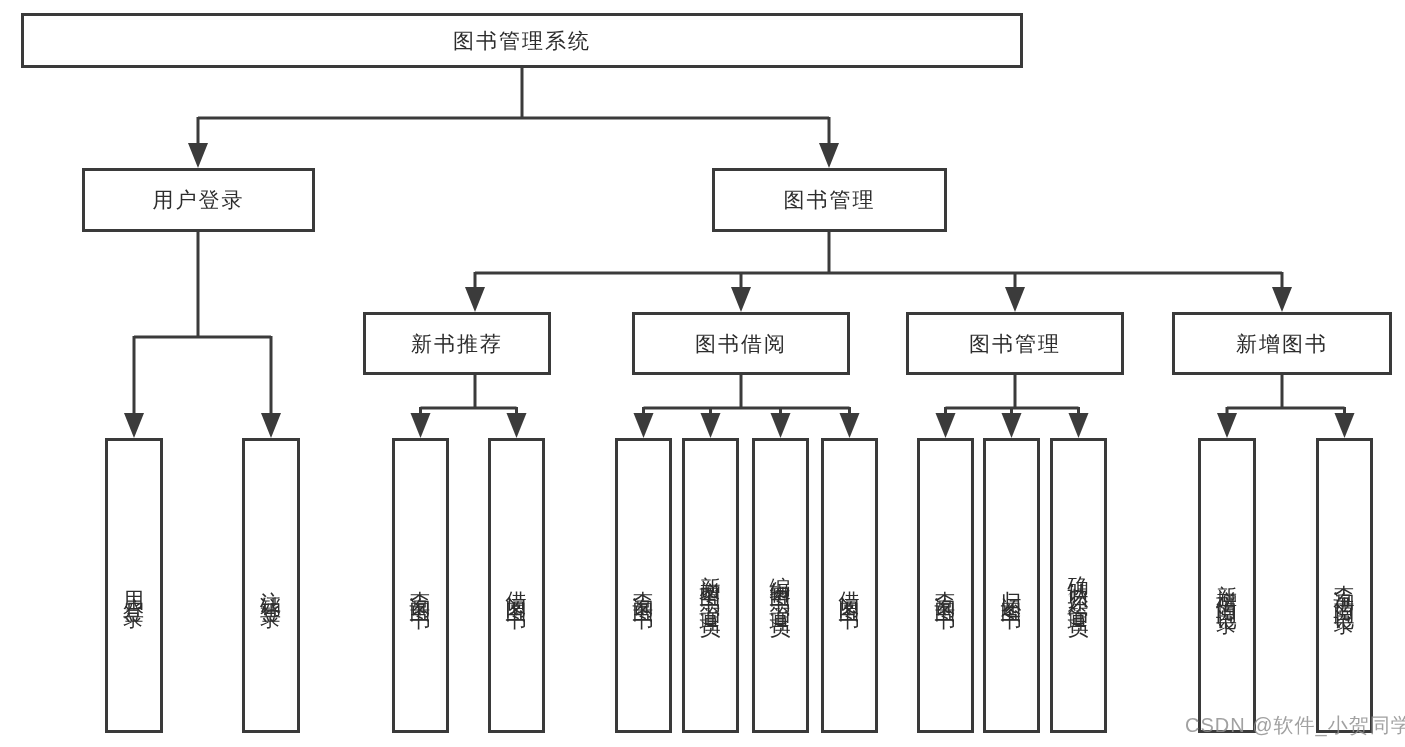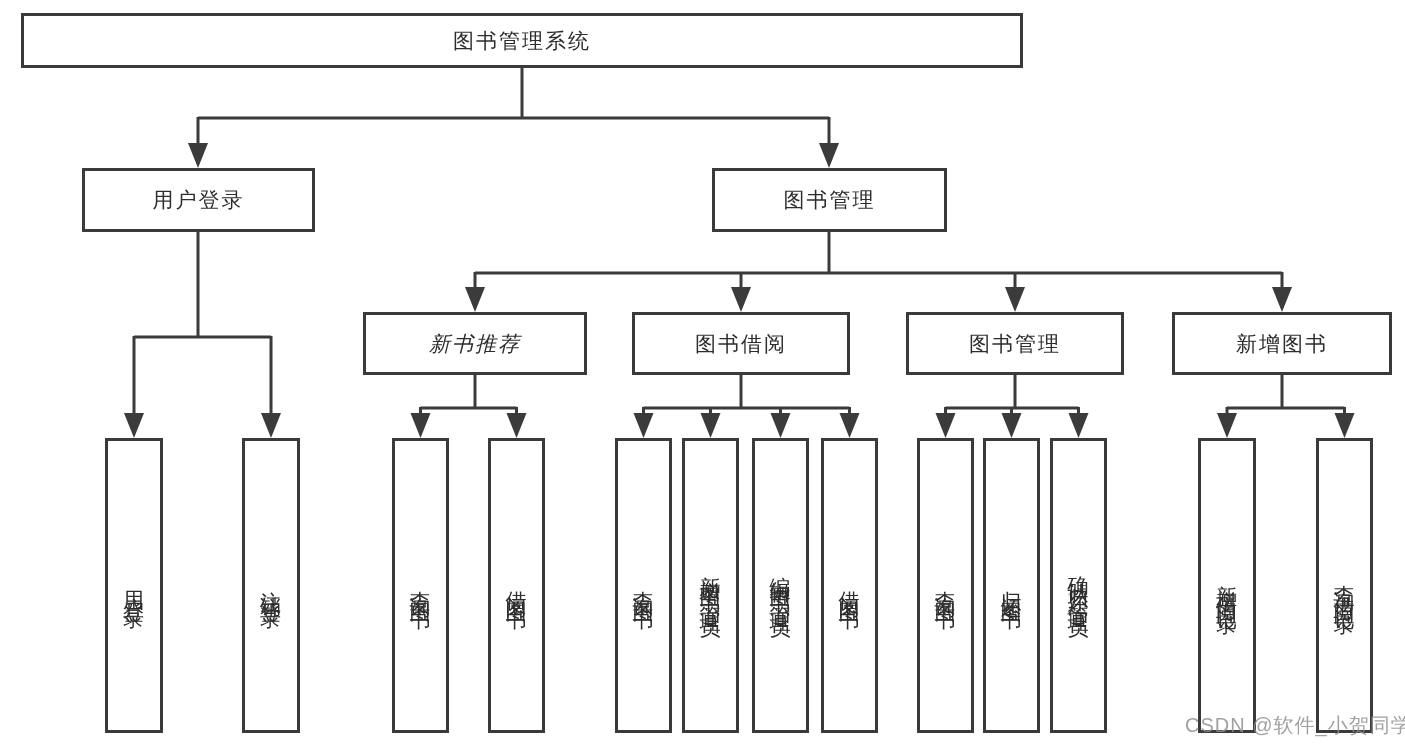--- a/index.html
+++ b/index.html
@@ -119,21 +119,21 @@
       <polygon points="1217,413 1237,413 1227,438"></polygon>
       <polygon points="1334.5,413 1354.5,413 1344.5,438"></polygon>
     </g>
   </svg>
 
   <div class="node" style="left:21px; top:13px; width:1002px; height:55px;">图书管理系统</div>
 
   <div class="node" style="left:82px; top:168px; width:233px; height:64px;">用户登录</div>
   <div class="node" style="left:712px; top:168px; width:235px; height:64px;">图书管理</div>
 
-  <div class="node" style="left:363px; top:312px; width:224px; height:63px;font-style:italic;">新书推荐</div>
+  <div class="node" style="left:363px; top:312px; width:188px; height:63px;">新书推荐</div>
   <div class="node" style="left:632px; top:312px; width:218px; height:63px;">图书借阅</div>
   <div class="node" style="left:906px; top:312px; width:218px; height:63px;">图书管理</div>
   <div class="node" style="left:1172px; top:312px; width:220px; height:63px;">新增图书</div>
 
   <div class="node v" style="left:105px; top:438px; width:58px; height:295px;">用户登录</div>
   <div class="node v" style="left:242px; top:438px; width:58px; height:295px;">注销登录</div>
 
   <div class="node v" style="left:392px; top:438px; width:57px; height:295px;">查询图书</div>
   <div class="node v" style="left:488px; top:438px; width:57px; height:295px;">借阅图书</div>
 

